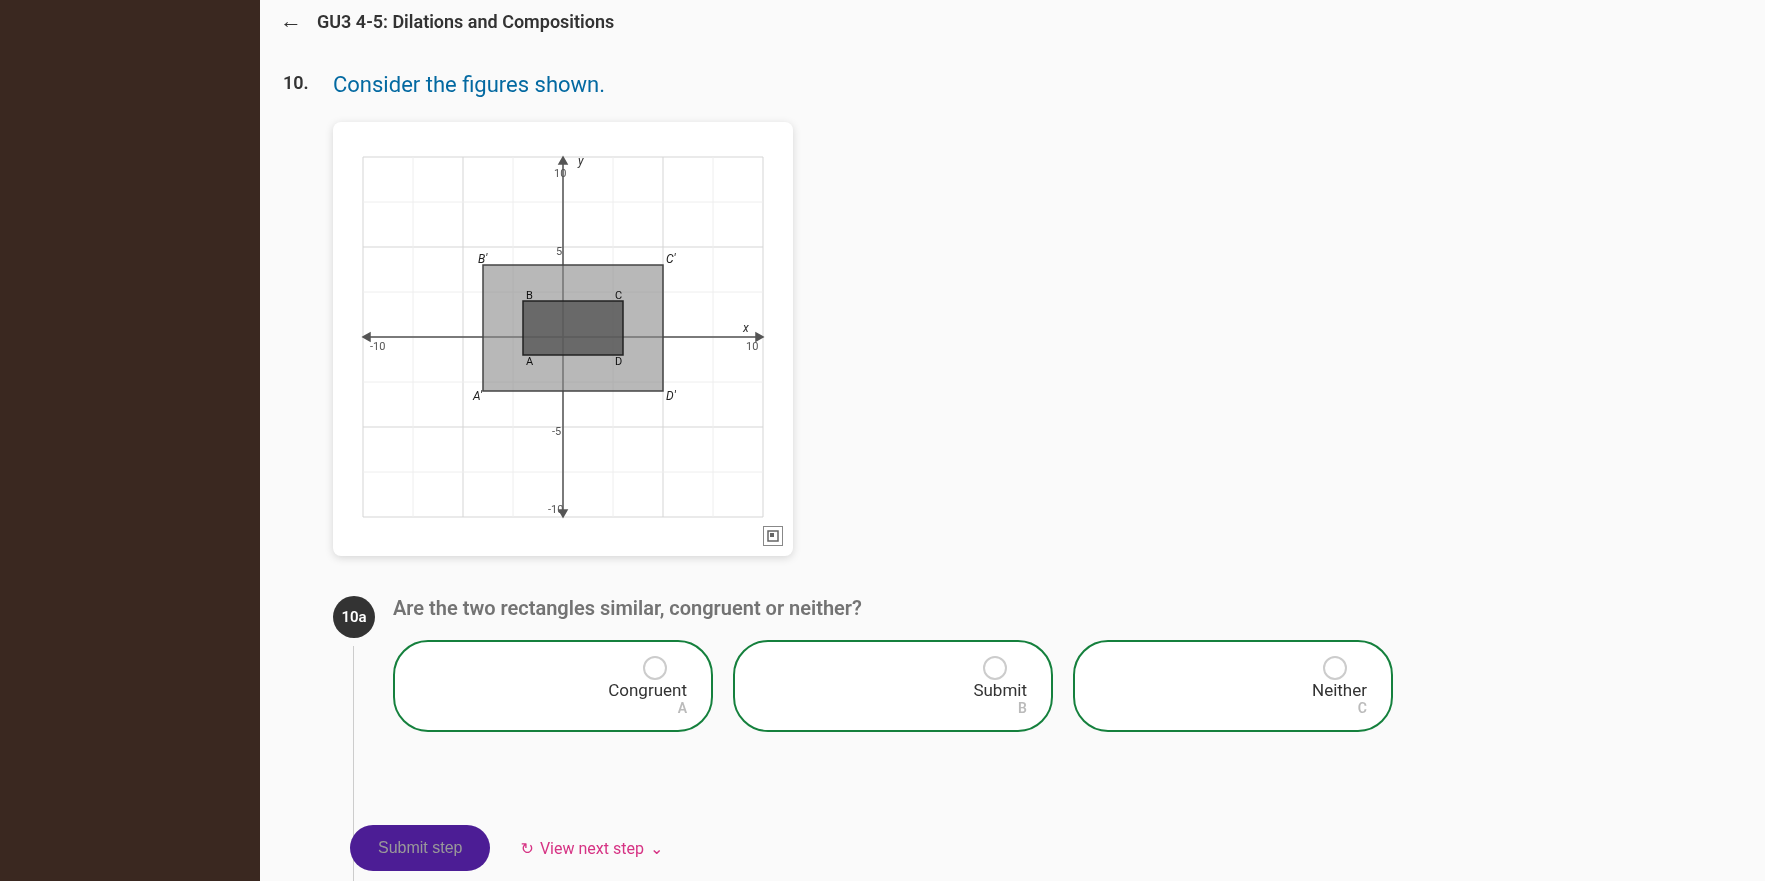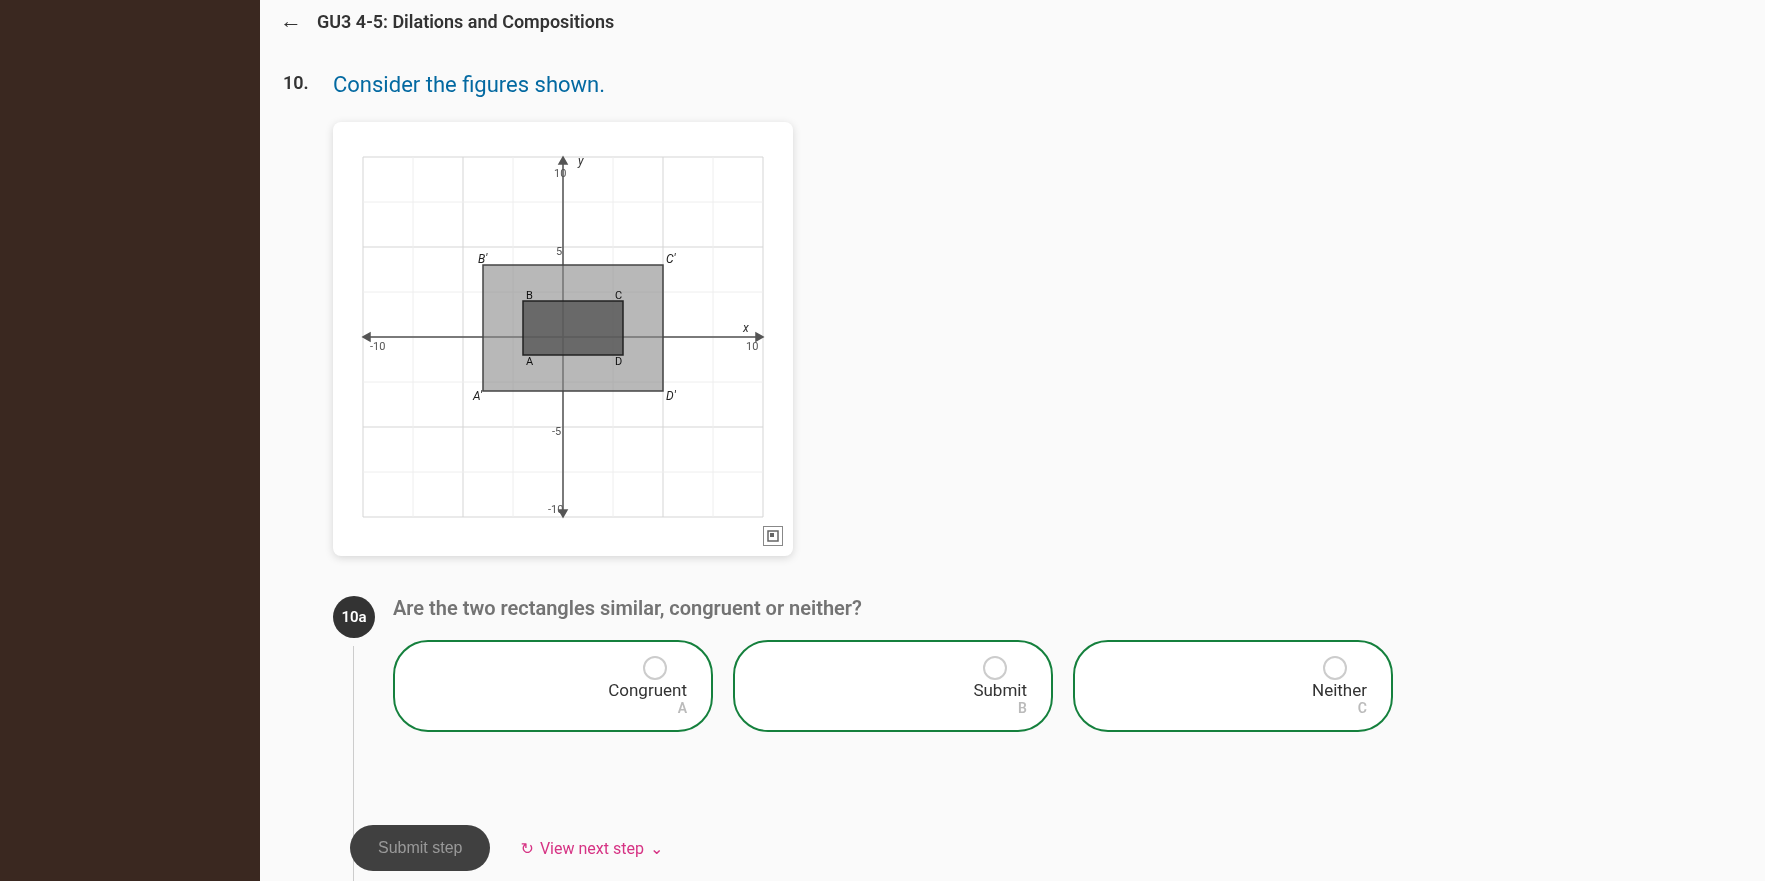--- a/index.html
+++ b/index.html
@@ -147,21 +147,21 @@
     }
     .footer-actions {
       position: absolute;
       bottom: 10px;
       left: 350px;
       display: flex;
       gap: 30px;
       align-items: center;
     }
     .submit-btn {
-      background: #404040;
+      background: #4c1d95;
       color: #999;
       border: none;
       border-radius: 25px;
       padding: 14px 28px;
       font-size: 16px;
       cursor: pointer;
     }
     .view-next {
       color: #d63384;
       font-size: 16px;

